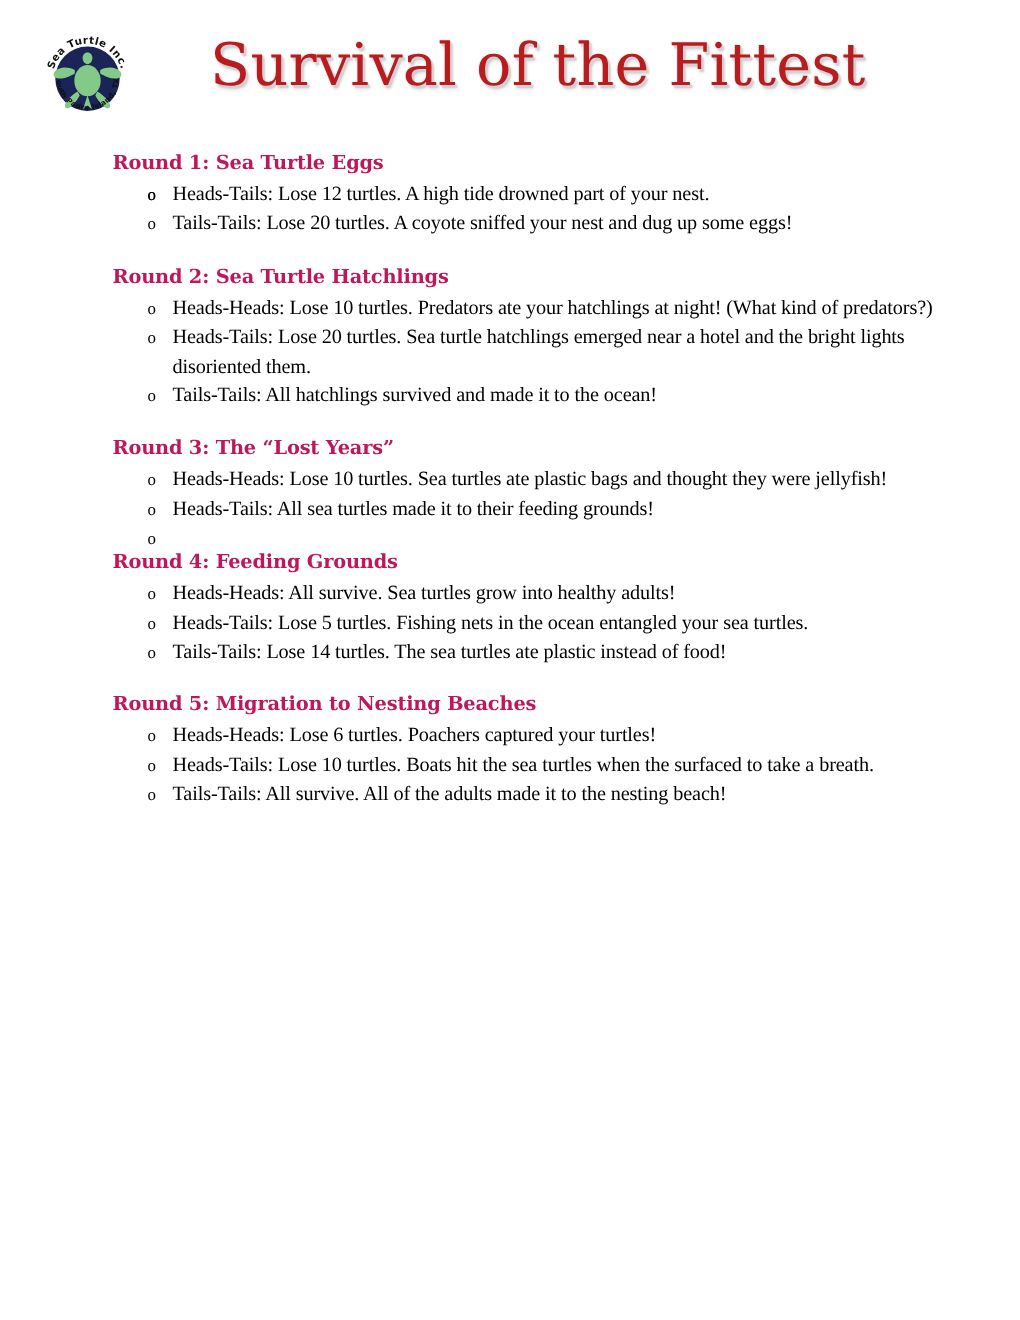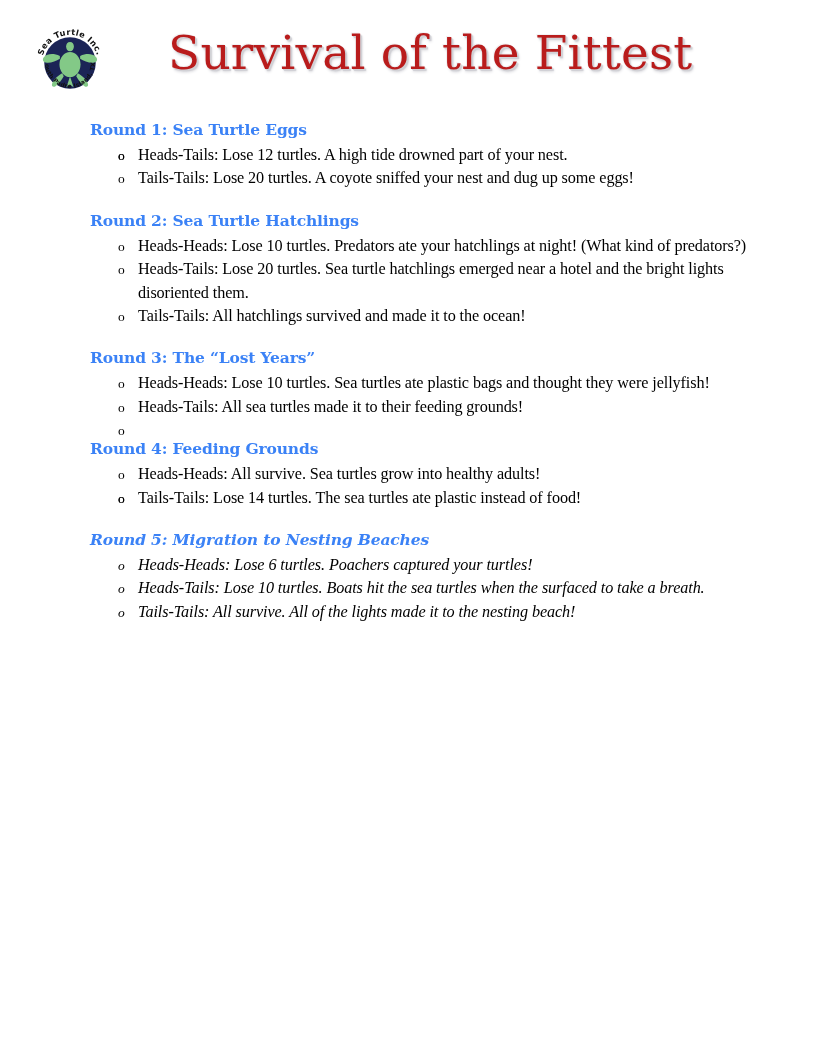--- a/index.html
+++ b/index.html
@@ -56,30 +56,30 @@
   .doc-body {
     position: absolute;
     left: 0;
     top: 118px;
     width: 816px;
   }
 
   .round-block {
     margin: 0 0 18px 0;
   }
-  .round-block:last-child { margin-bottom: 0; font-style: italic; }
+  .round-block:last-child { margin-bottom: 0; }
 
   .round-heading {
     margin: 0 0 3px 0;
     padding-left: 90px;
     font-family: "DejaVu Serif", "Liberation Serif", serif;
     font-weight: bold;
     font-size: 15.5px;
     line-height: 23px;
-    color: #3b82f6;
+    color: #be185d;
     letter-spacing: -0.15px;
   }
 
   .outcome-list {
     list-style: none;
     margin: 0;
     padding: 0;
   }
 
   .outcome-item {
@@ -208,37 +208,38 @@
     </section>
     <section class="round-block">
       <h2 class="round-heading">Round 4: Feeding Grounds</h2>
       <ul class="outcome-list">
         <li class="outcome-item">
           <span class="outcome-marker">o</span>
           <span class="outcome-text">Heads-Heads: All survive. Sea turtles grow into healthy adults!</span>
         </li>
         <li class="outcome-item">
           <span class="outcome-marker">o</span>
+          <span class="outcome-text">Heads-Tails: Lose 5 turtles. Fishing nets in the ocean entangled your sea turtles.</span>
         </li>
         <li class="outcome-item">
           <span class="outcome-marker">o</span>
           <span class="outcome-text">Tails-Tails: Lose 14 turtles. The sea turtles ate plastic instead of food!</span>
         </li>
       </ul>
     </section>
     <section class="round-block">
       <h2 class="round-heading">Round 5: Migration to Nesting Beaches</h2>
       <ul class="outcome-list">
         <li class="outcome-item">
           <span class="outcome-marker">o</span>
           <span class="outcome-text">Heads-Heads: Lose 6 turtles. Poachers captured your turtles!</span>
         </li>
         <li class="outcome-item">
           <span class="outcome-marker">o</span>
           <span class="outcome-text">Heads-Tails: Lose 10 turtles. Boats hit the sea turtles when the surfaced to take a breath.</span>
         </li>
         <li class="outcome-item">
           <span class="outcome-marker">o</span>
-          <span class="outcome-text">Tails-Tails: All survive. All of the lights made it to the nesting beach!</span>
+          <span class="outcome-text">Tails-Tails: All survive. All of the adults made it to the nesting beach!</span>
         </li>
       </ul>
     </section>
   </div>
 
 </body></html>

